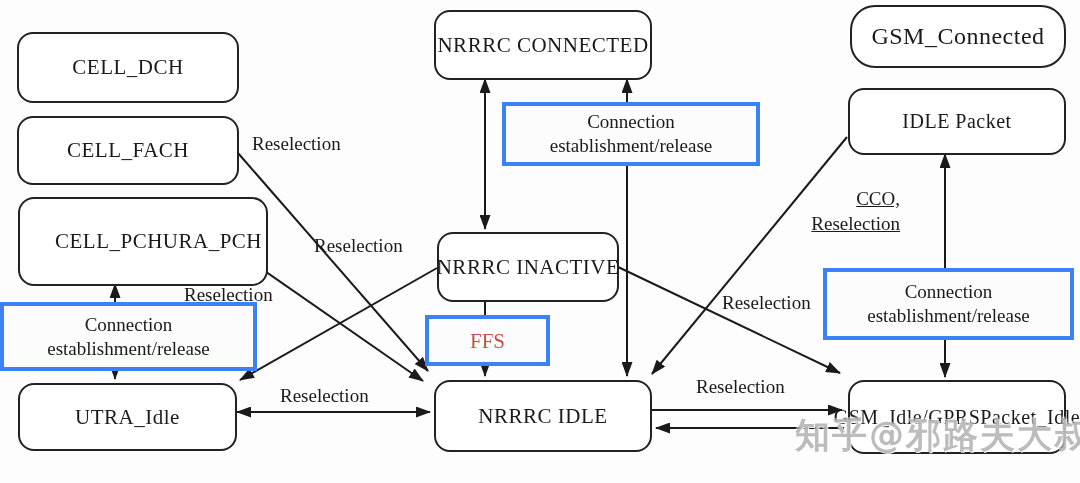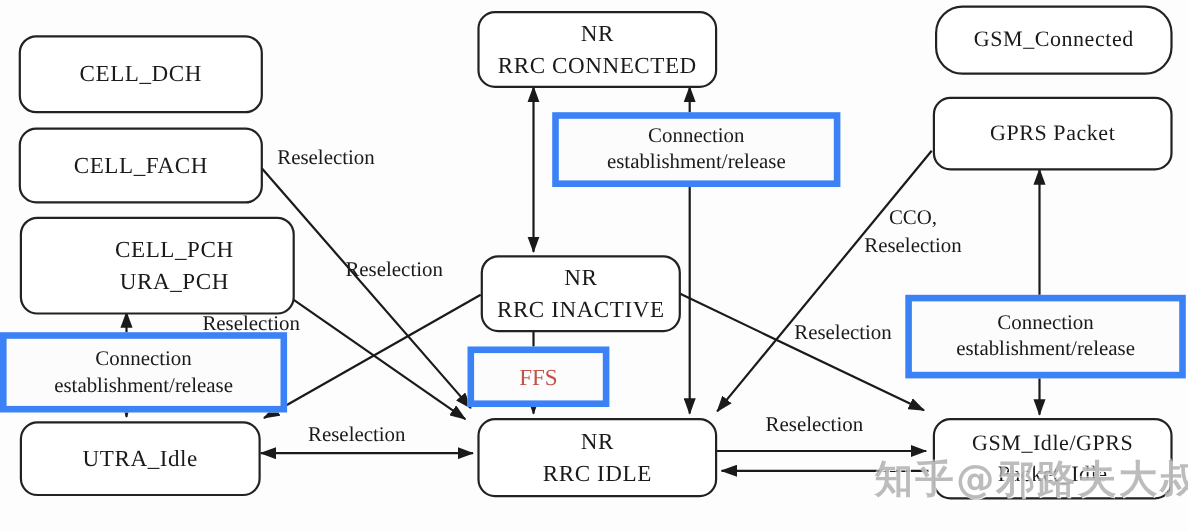--- a/index.html
+++ b/index.html
@@ -4,30 +4,30 @@
 <style>
   html,body{margin:0;padding:0;background:#ffffff;}
   .stage{
     position:relative;width:1080px;height:483px;overflow:hidden;
     background:#fdfdfd;color:#1a1a1a;
     font-family:"Liberation Serif","DejaVu Serif",serif;
   }
   .arrows{position:absolute;left:0;top:0;}
   .box{
     position:absolute;background:#ffffff;border:2px solid #222;border-radius:16px;
-    display:flex;flex-direction:column;align-items:center;justify-content:center;
+    display:flex;flex-direction:row;align-items:center;justify-content:center;
     font-size:21px;line-height:29px;letter-spacing:.5px;text-align:center;white-space:nowrap;
   }
   .panel{
-    position:absolute;background:#fcfcfc;border:6px solid #3b82f6;
+    position:absolute;background:#fcfcfc;border:4px solid #3b82f6;
     display:flex;flex-direction:column;align-items:center;justify-content:center;
     font-size:19px;line-height:24px;text-align:center;white-space:nowrap;
   }
   .lbl{position:absolute;font-size:19px;white-space:nowrap;}
-  .lbl-2line{text-align:center;line-height:25px;}
+  .lbl-2line{text-align:right;line-height:25px;text-decoration:underline;}
   .watermark{
     position:absolute;font-size:35px;font-weight:bold;letter-spacing:2px;
     color:rgba(115,115,115,.48);
     text-shadow:1px 1px 0 rgba(255,255,255,.9),-1px -1px 0 rgba(255,255,255,.55);
     font-family:"DejaVu Sans",sans-serif;white-space:nowrap;
   }
 </style>
 </head>
 <body>
 
@@ -115,26 +115,26 @@
   <div class="box" style="left:437px;top:232px;width:178px;height:66px;">
     <span>NR</span>
     <span>RRC INACTIVE</span>
   </div>
 
   <div class="box" style="left:434px;top:380px;width:214px;height:68px;">
     <span>NR</span>
     <span>RRC IDLE</span>
   </div>
 
-  <div class="box" style="left:850px;top:5px;width:212px;height:59px;font-size:20px;border-radius:25px;">
+  <div class="box" style="left:850px;top:5px;width:212px;height:59px;font-size:24px;border-radius:25px;">
     <span>GSM_Connected</span>
   </div>
 
   <div class="box" style="left:848px;top:88px;width:214px;height:63px;font-size:20px;line-height:27px;">
-    <span>GPRS Packet</span>
+    <span>IDLE Packet</span>
   </div>
 
   <div class="box" style="left:848px;top:380px;width:214px;height:70px;font-size:20px;line-height:28px;">
     <span>GSM_Idle/GPRS</span>
     <span>Packet_Idle</span>
   </div>
 
   <div class="watermark" style="left:783px;top:412px;margin-left:12px;">知乎@邪路夫大叔</div>
 
 </div>

